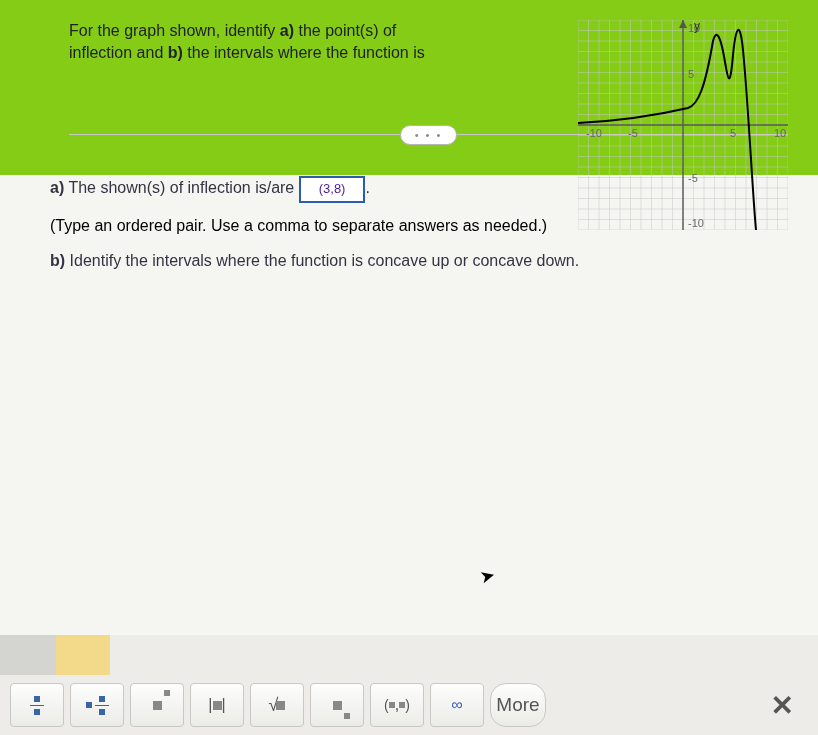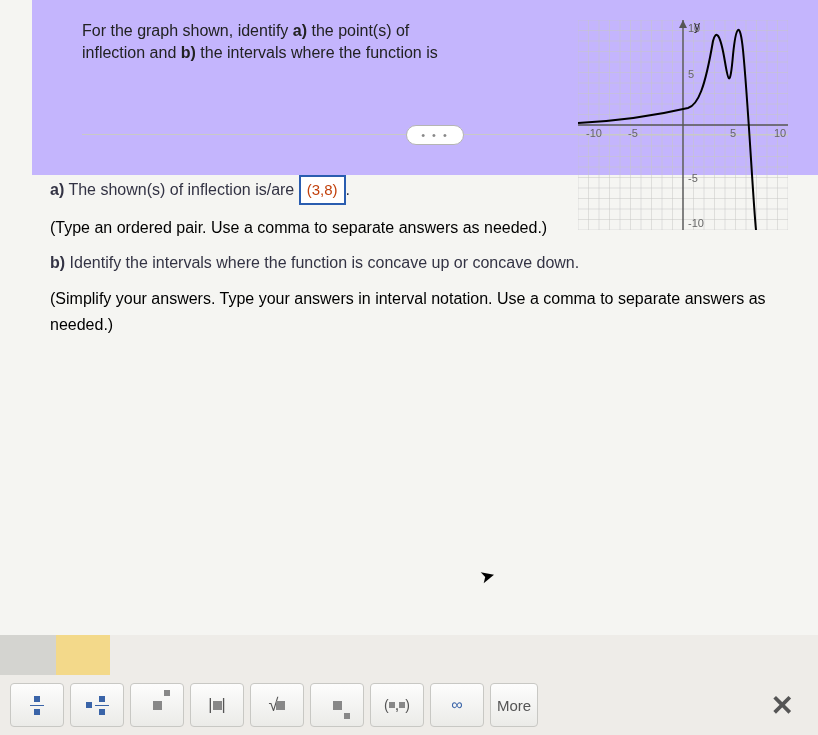--- a/index.html
+++ b/index.html
@@ -6,23 +6,22 @@
   body {
     font-family: Arial, Helvetica, sans-serif;
     font-size: 16px;
     color: #333;
     background: #f5f5f2;
     width: 818px;
     height: 735px;
     position: relative;
   }
   .problem-area {
-    padding: 20px 30px 10px 50px;
-    background: #c4b5fd;
-    margin-left: 32px;
+    padding: 20px 30px 10px 69px;
+    background: #84cc16;
   }
   .prompt {
     width: 420px;
     line-height: 1.4;
     color: #222;
   }
   .graph-box {
     position: absolute;
     right: 30px;
     top: 20px;
@@ -52,24 +51,24 @@
   .answers {
     padding: 0 30px 0 50px;
     line-height:1.6;
     color: #334;
   }
   .answers p { margin-bottom:10px; }
   .answer-label { font-weight:bold; }
   .filled-input {
     display:inline-block;
     border:2px solid #2a5db0;
-    padding:1px 6px;
-    color:#c2410c;
+    padding:1px 18px;
+    color:#4c1d95;
     background:#fff;
-    font-size:15px;
+    font-size:13px;
   }
   .empty-input {
     display:inline-block;
     width:22px;
     height:18px;
     border:1px solid #2a5db0;
     background:#fff;
     vertical-align: text-bottom;
     cursor:text;
   }
@@ -115,23 +114,24 @@
     border:1px solid #c8c8c4;
     border-radius:4px;
     display:flex;
     align-items:center;
     justify-content:center;
     font-size:16px;
     color:#3a64a8;
     cursor:pointer;
   }
   .tool-btn.more {
-    width:48px;
+    width:56px;
     color:#555;
-    font-size:15px;
+    font-size:19px;
+    border-radius:16px;
   }
   .close-x {
     margin-left:auto;
     font-size:28px;
     font-weight:bold;
     color:#555;
     padding:0 14px;
     cursor:pointer;
   }
   .frac { display:inline-flex; flex-direction:column; align-items:center; font-size:11px; line-height:1; color:#3a64a8;}
@@ -227,21 +227,20 @@
   <p>
     <span class="answer-label">a)</span><span> The shown(s) of inflection is/are </span>
     <span class="filled-input">(3,8)</span><span>.</span>
   </p>
   <p class="hint">(Type an ordered pair. Use a comma to separate answers as needed.)</p>
 
   <p>
     <span class="answer-label">b)</span><span> Identify the intervals where the function is concave up or concave down.</span>
   </p>
 
-  <p class="hint">(Simplify your answers. Type your answers in interval notation. Use a comma to separate answers as needed.)</p>
 </div>
 
 <div class="cursor-arrow">➤</div>
 
 <div class="bottom-strip">
   <div class="color-band">
     <div class="band-grey"></div>
     <div class="band-yellow"></div>
     <div class="band-rest"></div>
   </div>

